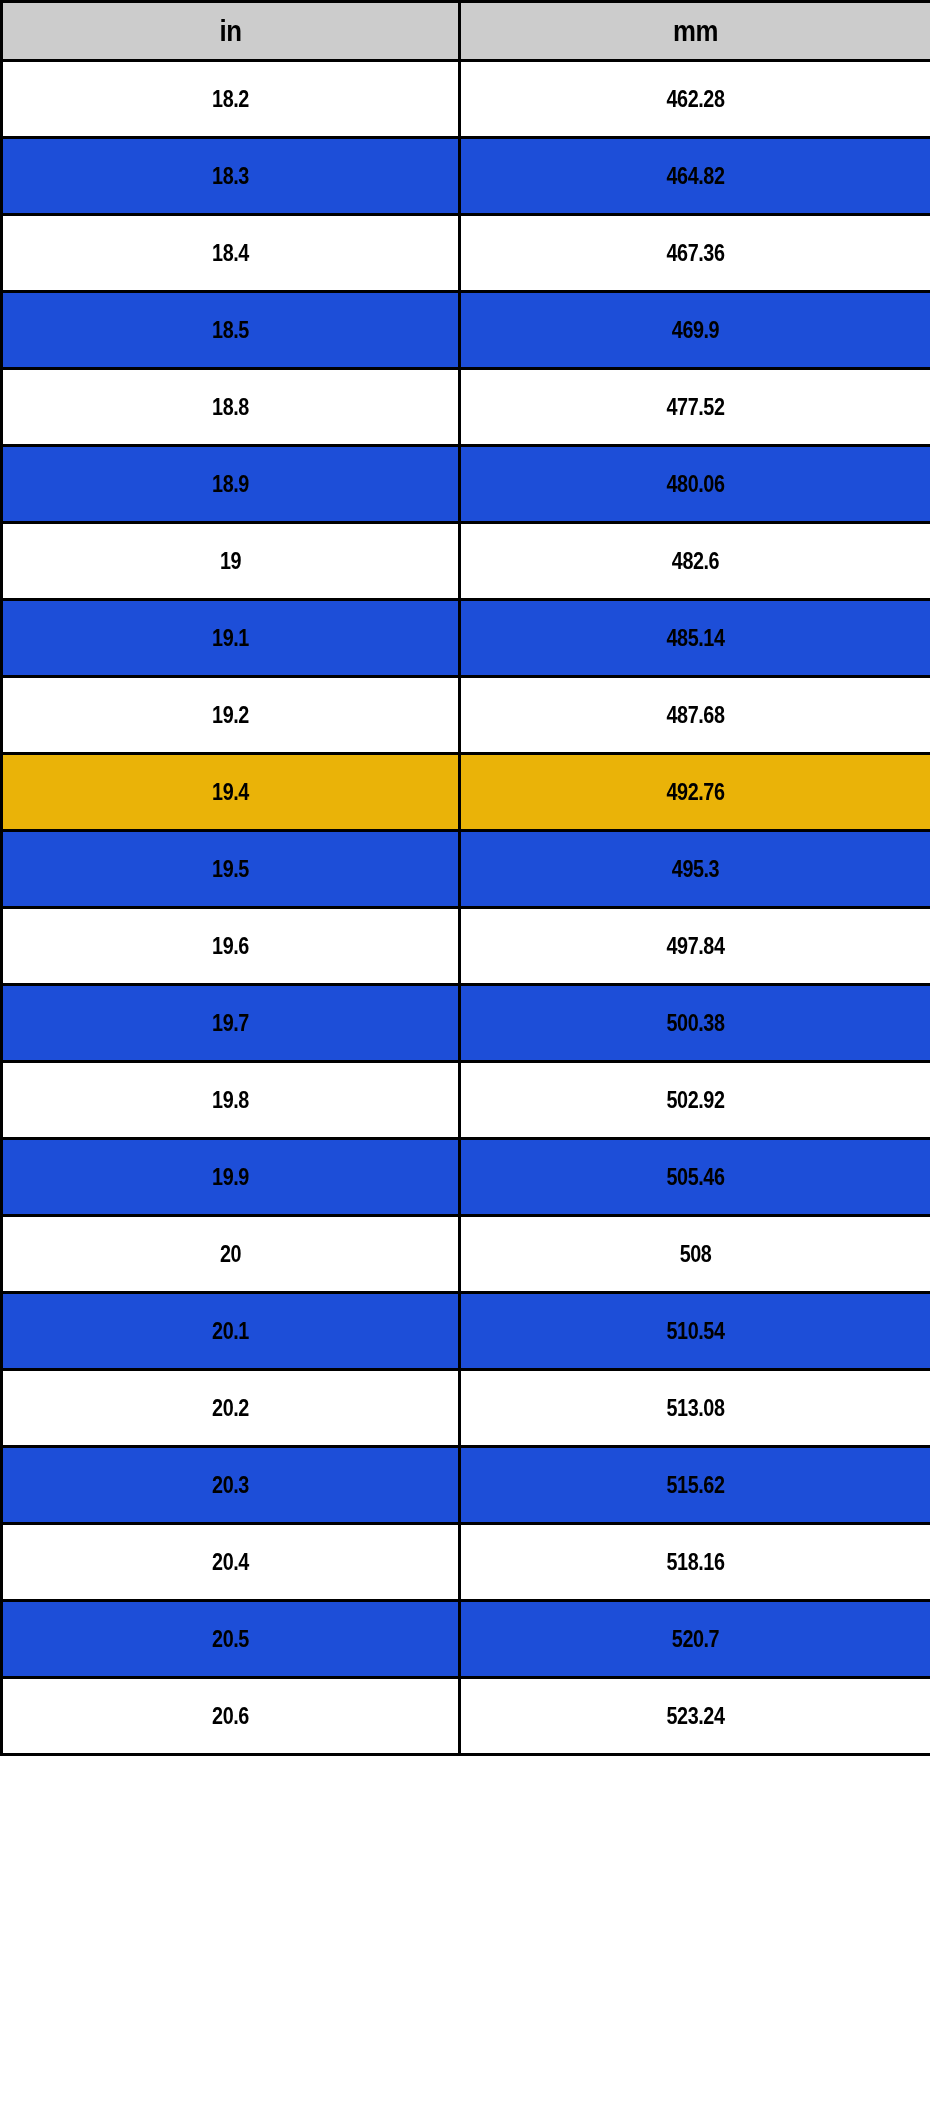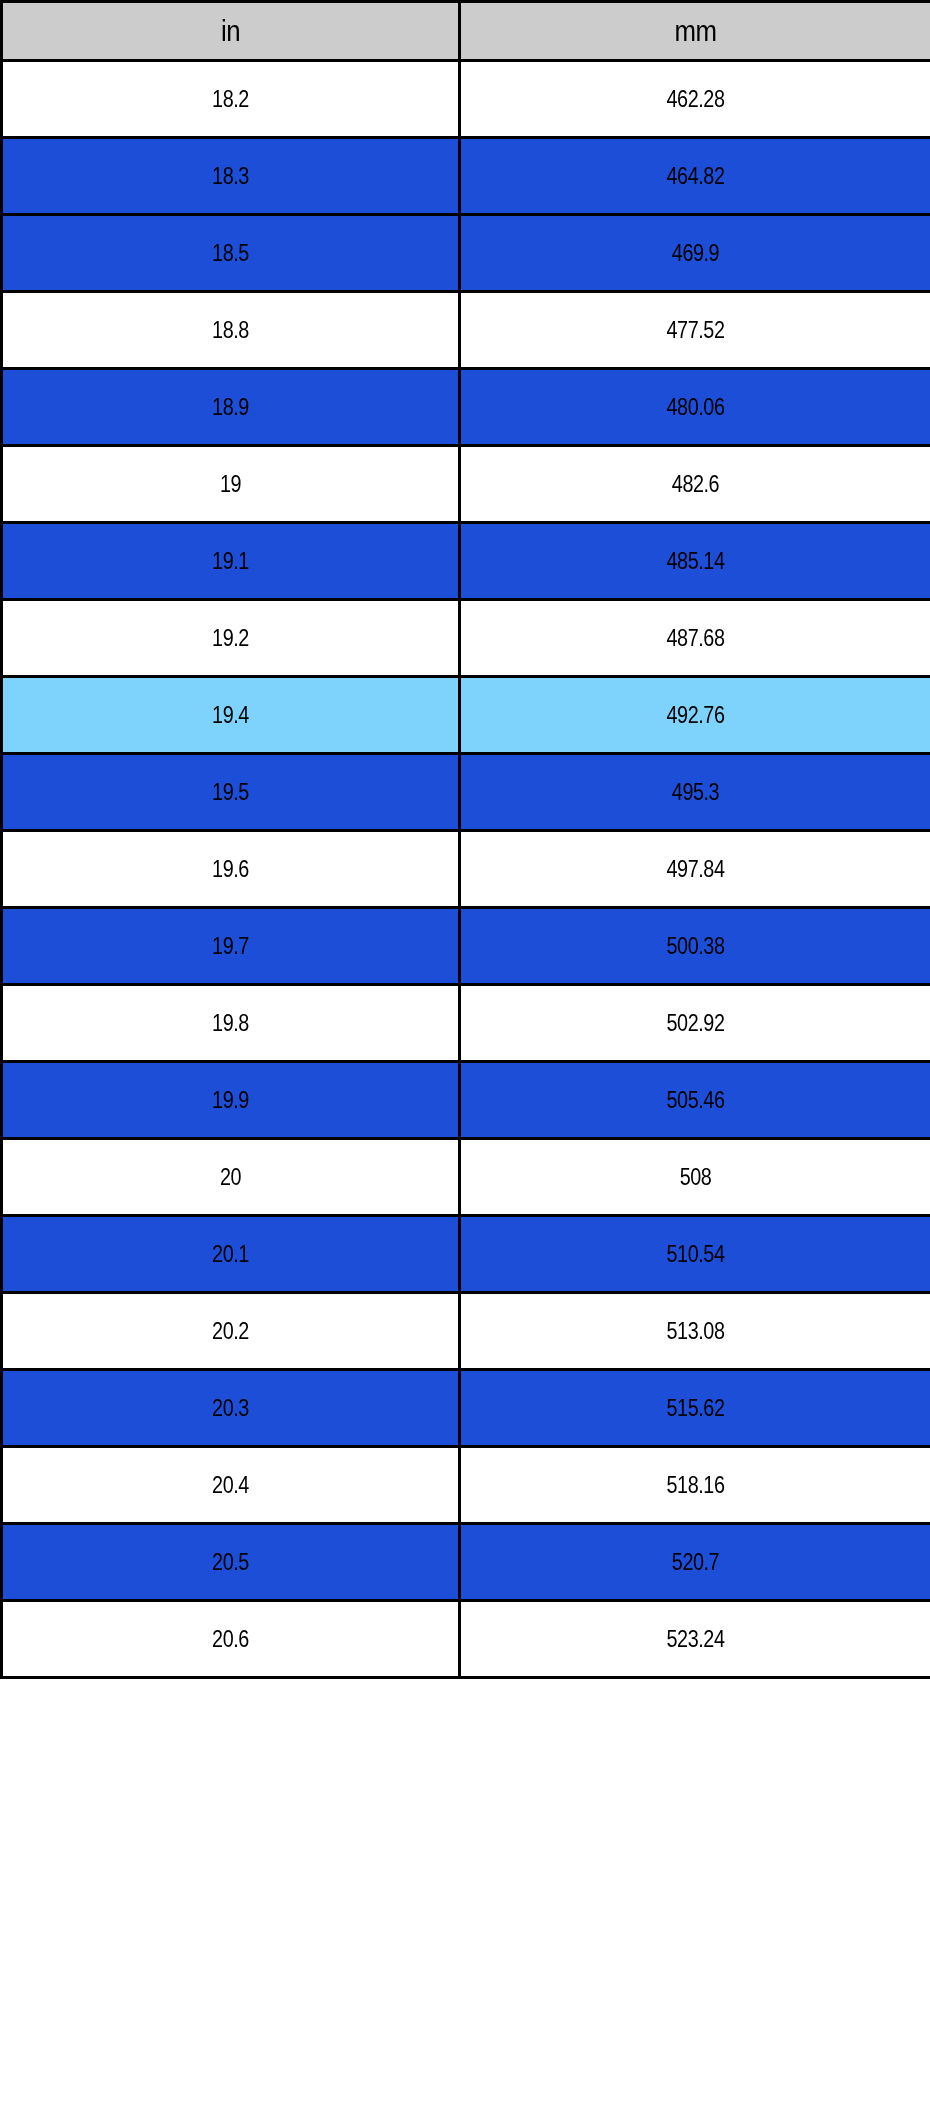--- a/index.html
+++ b/index.html
@@ -19,39 +19,39 @@
     background: #000000;
   }
   #conv-table col.col-in  { width: 458px; }
   #conv-table col.col-mm  { width: 472px; }
 
   #conv-table th,
   #conv-table td {
     border: 3px solid #000000;
     text-align: center;
     vertical-align: middle;
-    font-weight: normal;
+    font-weight: bold;
     color: #000000;
     font-stretch: condensed;
     letter-spacing: -0.5px;
     padding: 0;
     overflow: hidden;
   }
   #conv-table thead th {
     height: 56px;
     background: #cccccc;
     font-size: 30px;
   }
   #conv-table tbody td {
     height: 74px;
     font-size: 23px;
   }
   #conv-table tbody tr.row-odd  td { background: #ffffff; }
   #conv-table tbody tr.row-even td { background: #1d4ed8; }
-  #conv-table tbody tr.row-highlight td { background: #7dd3fc; }
+  #conv-table tbody tr.row-highlight td { background: #eab308; }
 
   .cell-text {
     display: block;
     line-height: 1;
     transform: scaleX(0.86);
   }
 </style>
 </head>
 <body>
 
@@ -80,20 +80,28 @@
         </td>
       </tr>
       <tr class="row-even">
         <td>
           <span class="cell-text">18.3</span>
         </td>
         <td>
           <span class="cell-text">464.82</span>
         </td>
       </tr>
+      <tr class="row-odd">
+        <td>
+          <span class="cell-text">18.4</span>
+        </td>
+        <td>
+          <span class="cell-text">467.36</span>
+        </td>
+      </tr>
       <tr class="row-even">
         <td>
           <span class="cell-text">18.5</span>
         </td>
         <td>
           <span class="cell-text">469.9</span>
         </td>
       </tr>
       <tr class="row-odd">
         <td>

